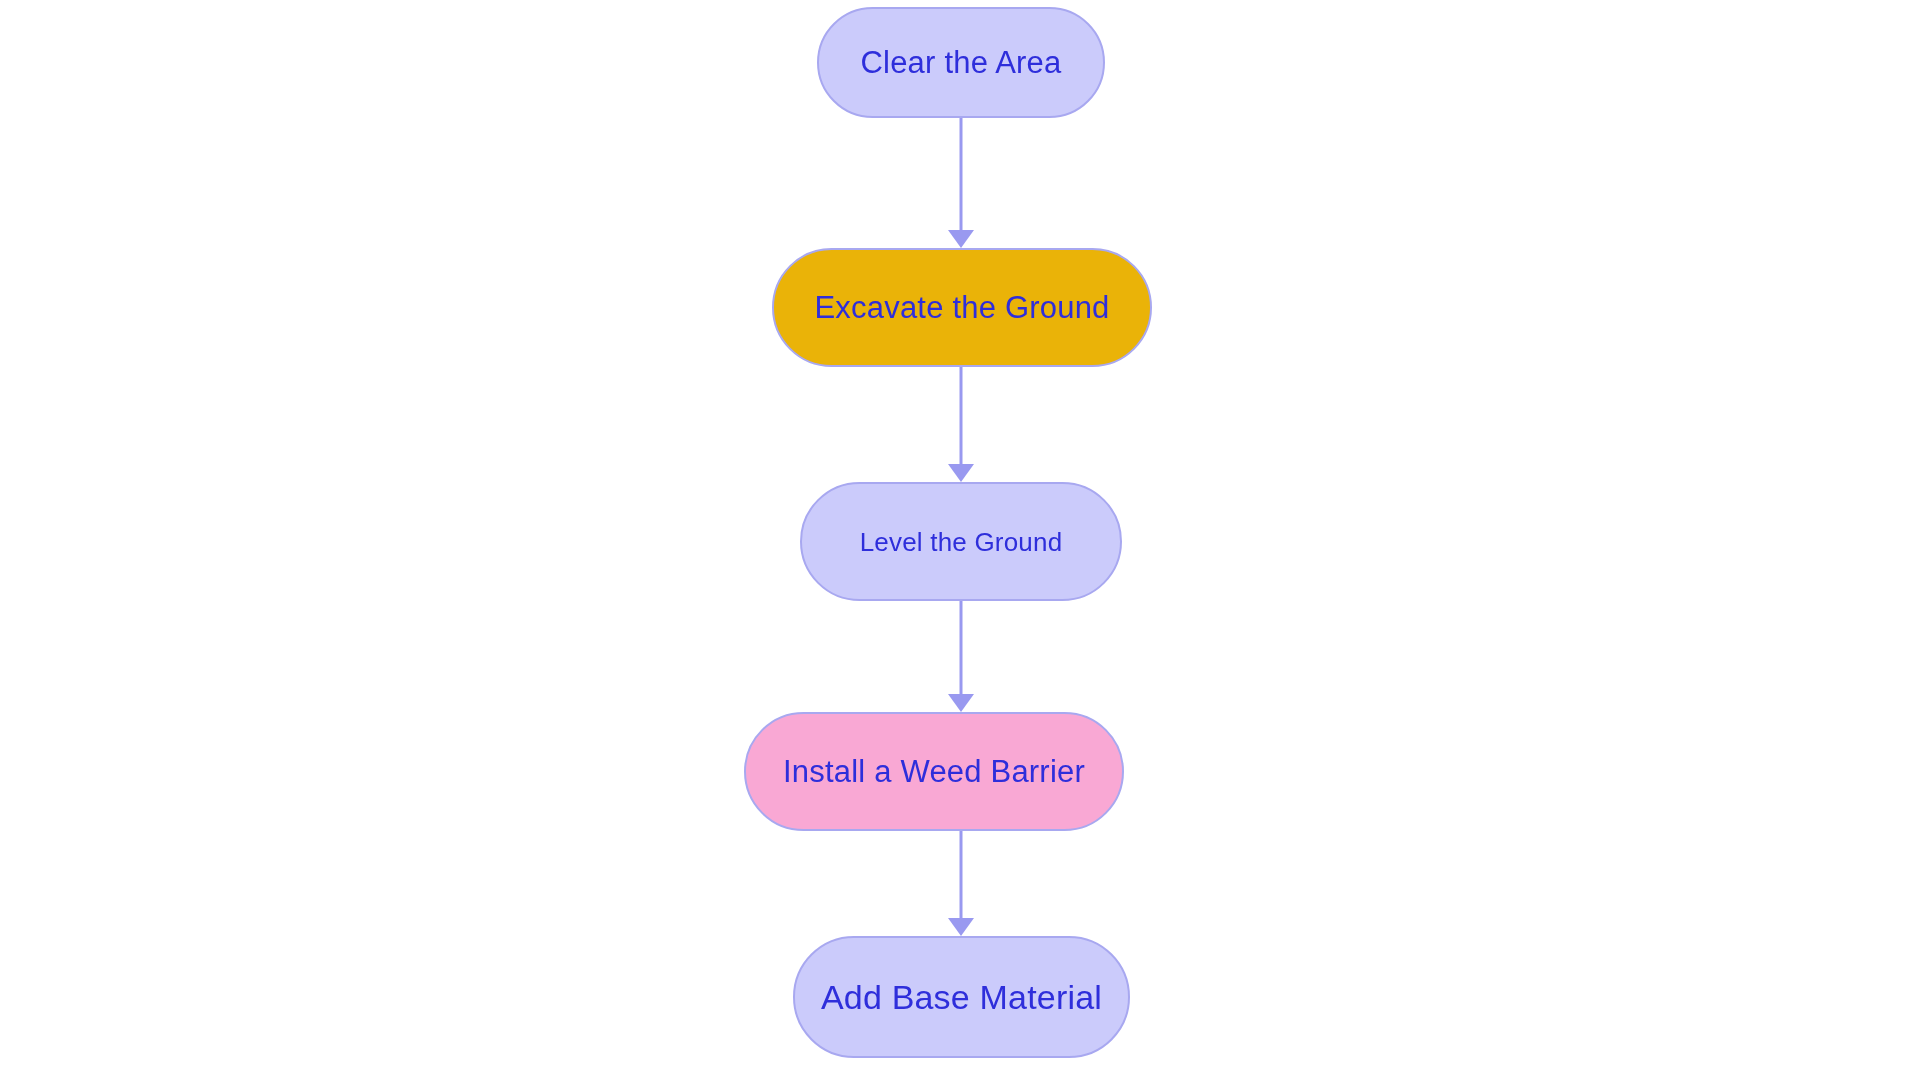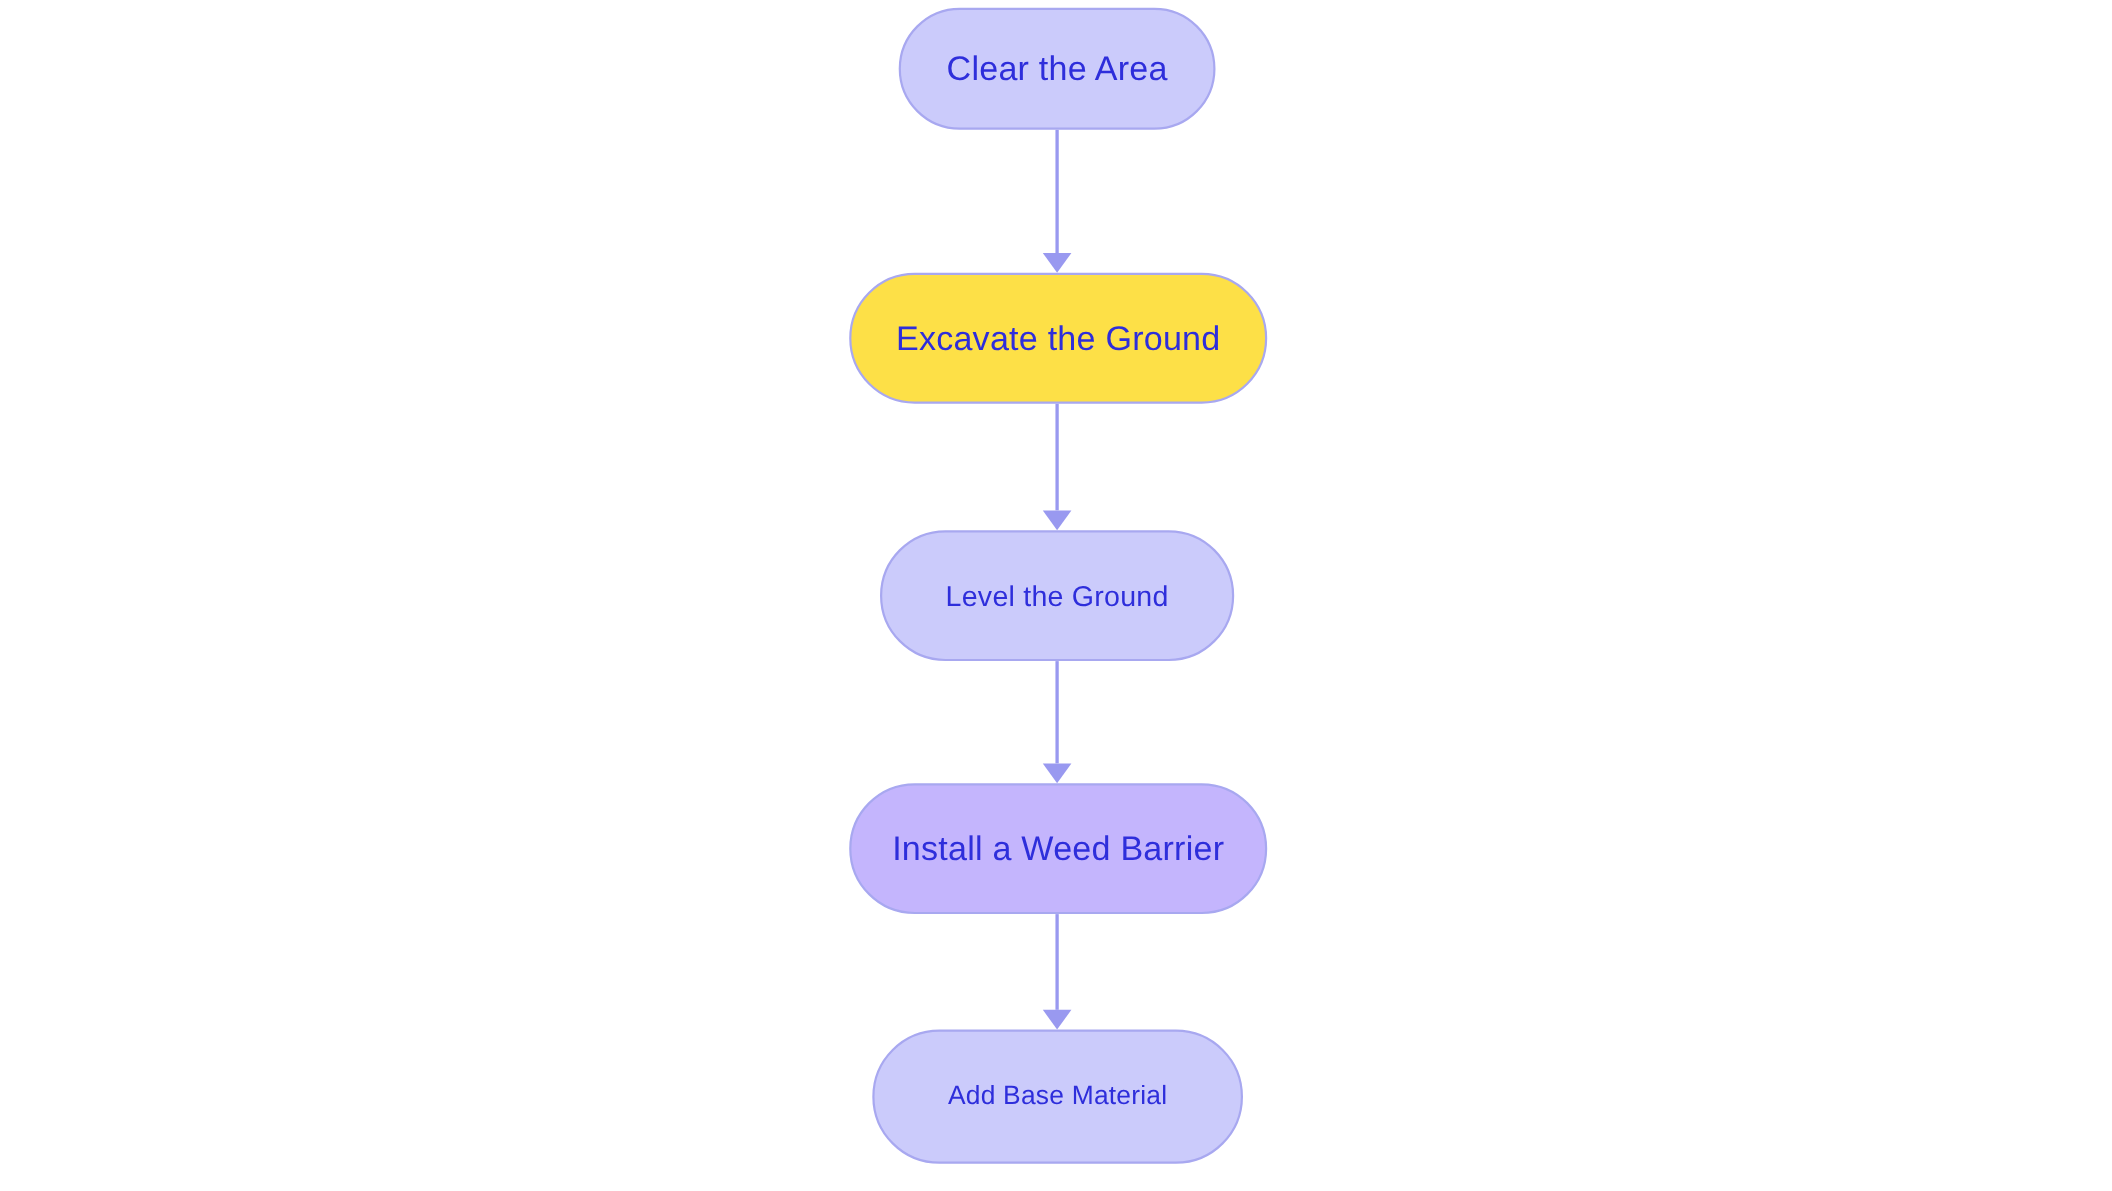--- a/index.html
+++ b/index.html
@@ -89,29 +89,29 @@
 
   <div class="flow-connector" style="left: 948px; top: 831px; width: 26px; height: 105px;">
     <div class="connector-line" style="height: 87px; background: rgb(153, 153, 240);"></div>
     <div class="connector-head" style="border-top: 18px solid rgb(153, 153, 240);"></div>
   </div>
 
   <div class="flow-node" style="left: 817px; top: 7px; width: 288px; height: 111px; background: rgb(203, 203, 251); border-color: rgb(168, 168, 240);">
     <span class="flow-node-label" style="color: rgb(46, 46, 219); font-size: 31px;">Clear the Area</span>
   </div>
 
-  <div class="flow-node" style="left: 772px; top: 248px; width: 380px; height: 119px; background: #fde047; border-color: rgb(168, 168, 240);">
+  <div class="flow-node" style="left: 772px; top: 248px; width: 380px; height: 119px; background: #eab308; border-color: rgb(168, 168, 240);">
     <span class="flow-node-label" style="color: rgb(46, 46, 219); font-size: 31px;">Excavate the Ground</span>
   </div>
 
   <div class="flow-node" style="left: 800px; top: 482px; width: 322px; height: 119px; background: rgb(203, 203, 251); border-color: rgb(168, 168, 240);">
     <span class="flow-node-label" style="color: rgb(46, 46, 219); font-size: 26px;">Level the Ground</span>
   </div>
 
-  <div class="flow-node" style="left: 772px; top: 712px; width: 380px; height: 119px; background: #c4b5fd; border-color: rgb(168, 168, 240);">
+  <div class="flow-node" style="left: 744px; top: 712px; width: 380px; height: 119px; background: #f9a8d4; border-color: rgb(168, 168, 240);">
     <span class="flow-node-label" style="color: rgb(46, 46, 219); font-size: 31px;">Install a Weed Barrier</span>
   </div>
 
   <div class="flow-node" style="left: 793px; top: 936px; width: 337px; height: 122px; background: rgb(203, 203, 251); border-color: rgb(168, 168, 240);">
-    <span class="flow-node-label" style="color: rgb(46, 46, 219); font-size: 24px;">Add Base Material</span>
+    <span class="flow-node-label" style="color: rgb(46, 46, 219); font-size: 34px;">Add Base Material</span>
   </div>
 
 </div>
 
 </body></html>

